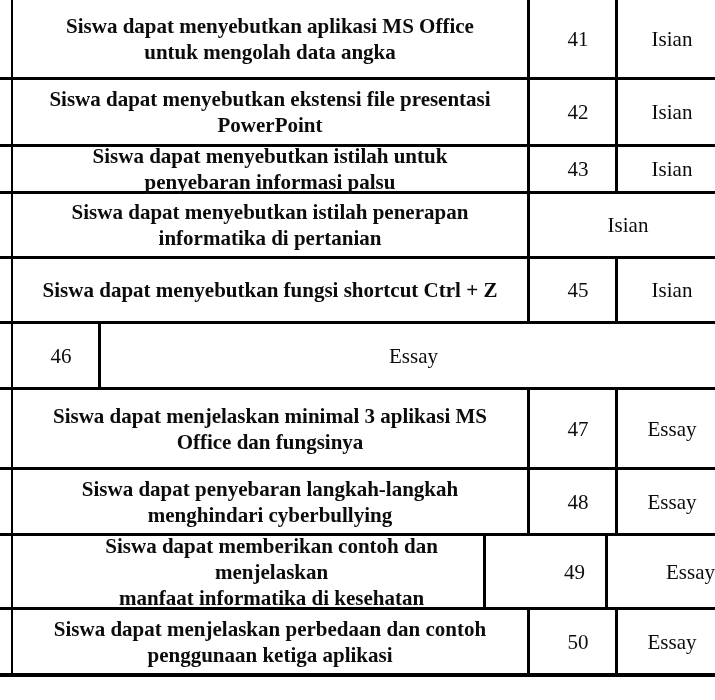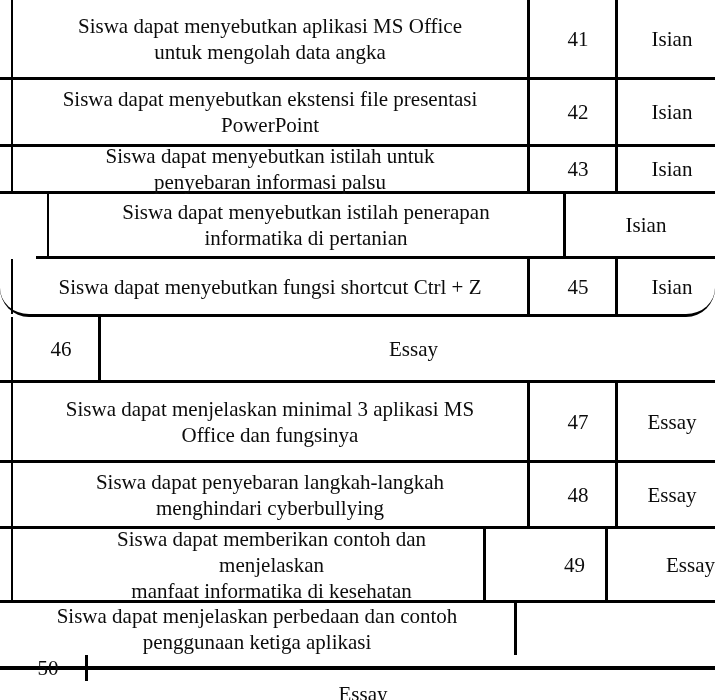--- a/index.html
+++ b/index.html
@@ -49,39 +49,40 @@
   .c-desc {
     width: 517px;
     border-right: 3px solid #000;
     padding: 0 2px;
   }
   .c-desc .desc-text {
     white-space: pre-line;
     text-align: center;
     display: block;
     width: 100%;
+    font-weight: bold;
   }
   .c-num {
     width: 88px;
     border-right: 3px solid #000;
   }
   .c-type {
     flex: 1;
   }
   
   .r0 { height: 80px; }
   .r1 { height: 67px; }
   .r2 { height: 47px; }
-  .r3 { height: 65px; margin-left: 36px; }
-  .r4 { height: 58px; border-radius: 30px; }
+  .r3 { height: 65px; }
+  .r4 { height: 65px; }
   .r5 { height: 66px; }
   .r6 { height: 80px; }
   .r7 { height: 66px; }
   .r8 { height: 74px; gap: 47px; }
-  .r9 { height: 67px; flex-direction: column; }
+  .r9 { height: 67px; }
 </style>
 </head>
 <body>
 
 <div class="page">
   <div class="table">
 
     <div class="row r0">
       <div class="cell c-frag"></div>
       <div class="cell c-desc">

